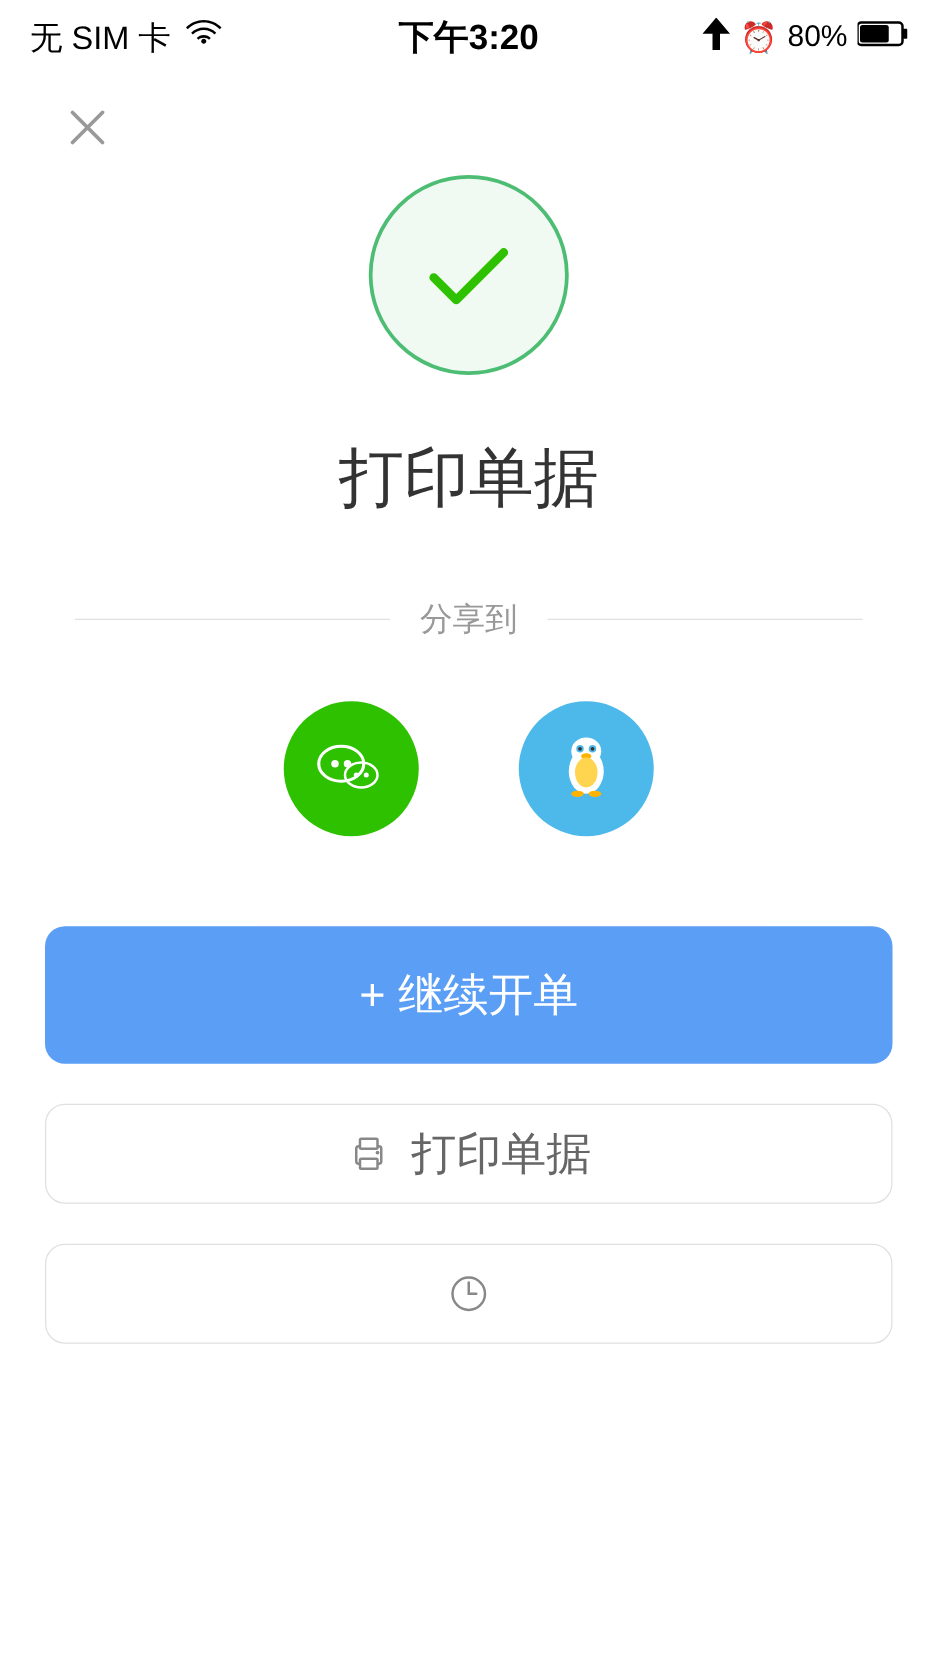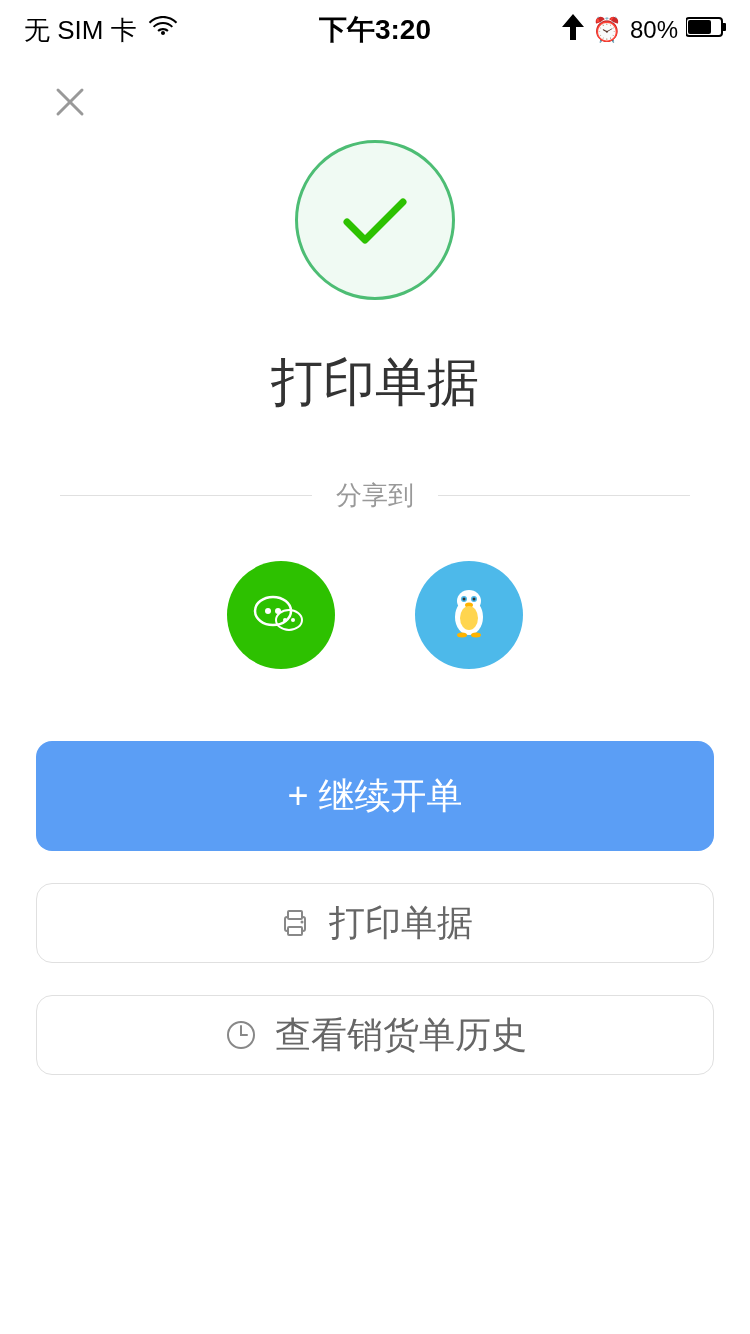--- a/index.html
+++ b/index.html
@@ -303,17 +303,16 @@
       </span>
       <span>打印单据</span>
     </button>
     <button class="btn-secondary">
       <span class="btn-icon">
         <svg width="36" height="36" viewBox="0 0 36 36" fill="none">
           <circle cx="18" cy="18" r="13" stroke="#888" stroke-width="2" fill="none"></circle>
           <polyline points="18,9 18,18 24,18" stroke="#888" stroke-width="2" stroke-linecap="round"></polyline>
         </svg>
       </span>
-      <span>查看销货单历史</span>
     </button>
   </div>
 
 </div>
 
 </body></html>

